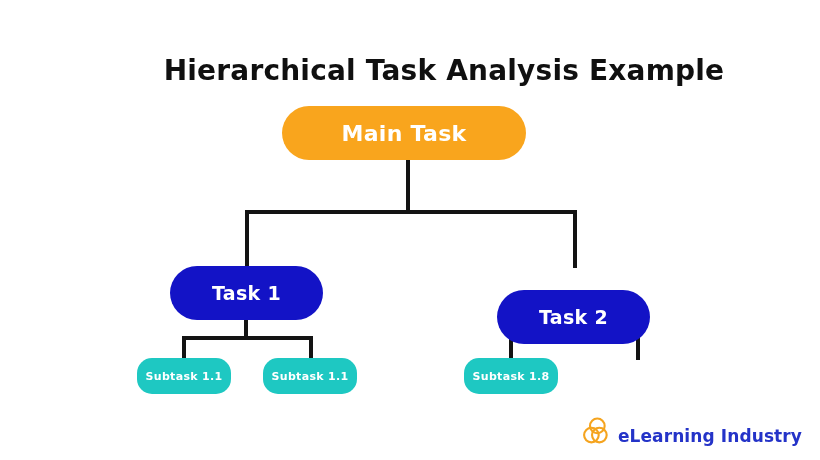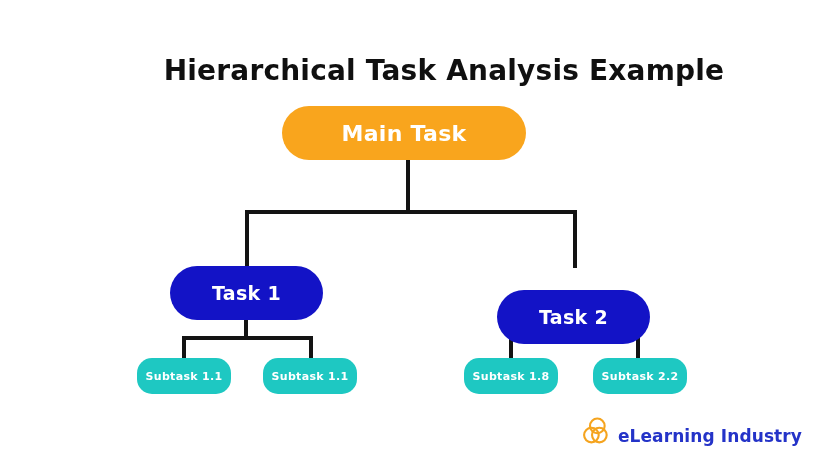--- a/index.html
+++ b/index.html
@@ -114,21 +114,20 @@
   <div class="node task task1">Task 1</div>
 
   <div class="node task task2">Task 2</div>
 
   <div class="node subtask s11">Subtask 1.1</div>
 
   <div class="node subtask s12">Subtask 1.1</div>
 
   <div class="node subtask s21">Subtask 1.8</div>
 
-  <div class="node subtask s22">Subtask 2.2</div>
 
   <div class="logo">
     <svg width="30" height="30" viewBox="0 0 34 34">
       <g fill="none" stroke="#F5A41F" stroke-width="2.4">
         <circle cx="18.5" cy="11.2" r="8.3"></circle>
         <circle cx="11.8" cy="21.6" r="8.3"></circle>
         <circle cx="20.8" cy="21.6" r="8.3"></circle>
       </g>
     </svg>
     <span class="logo-text">eLearning Industry</span>

